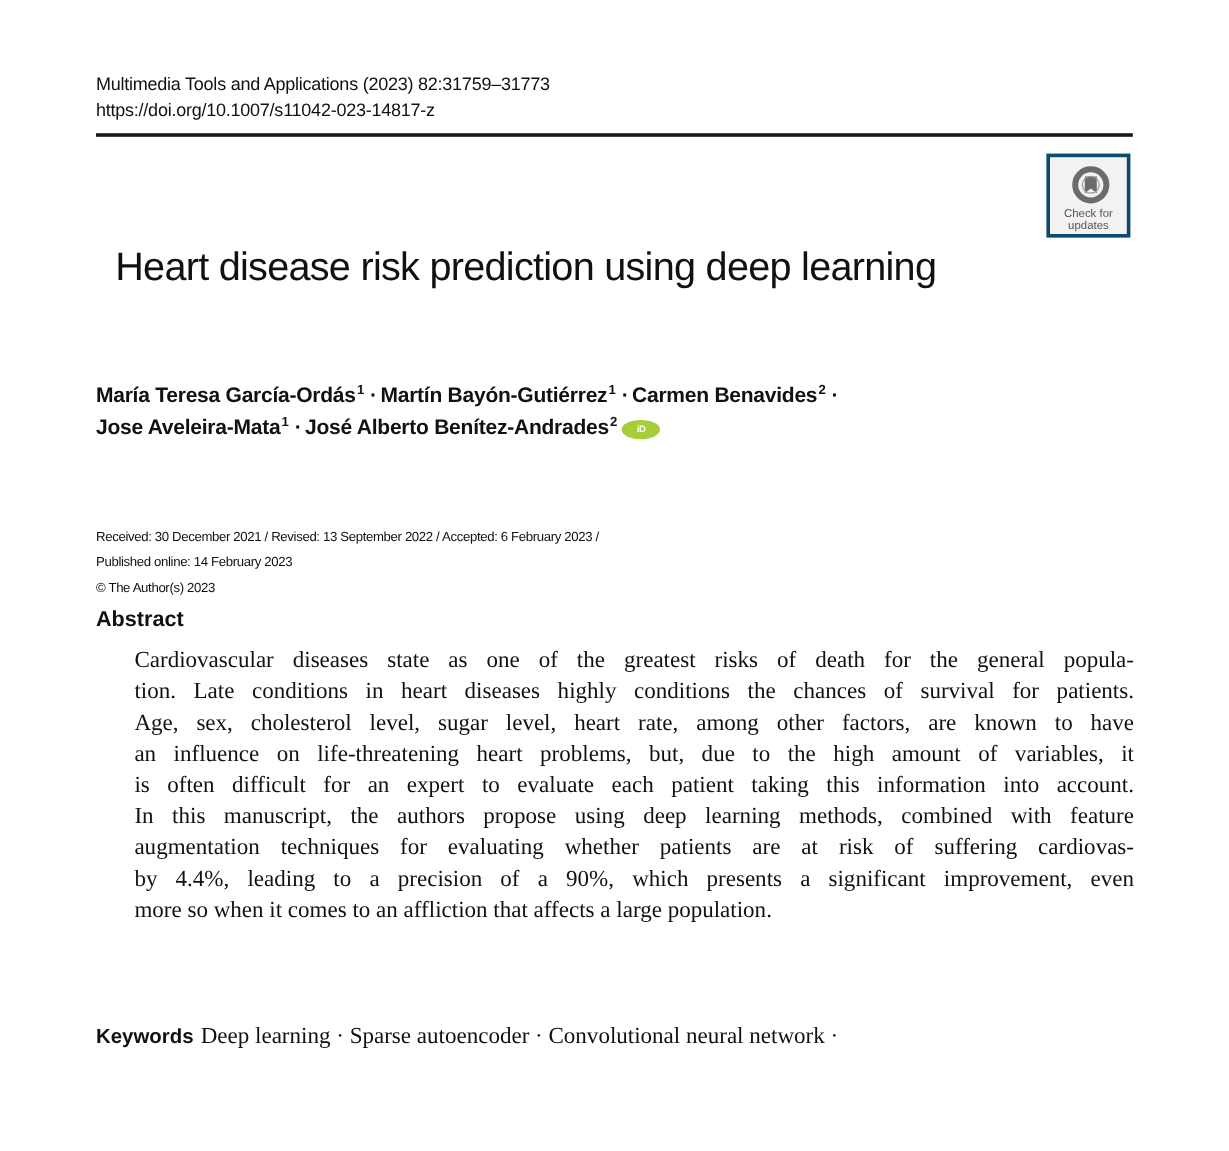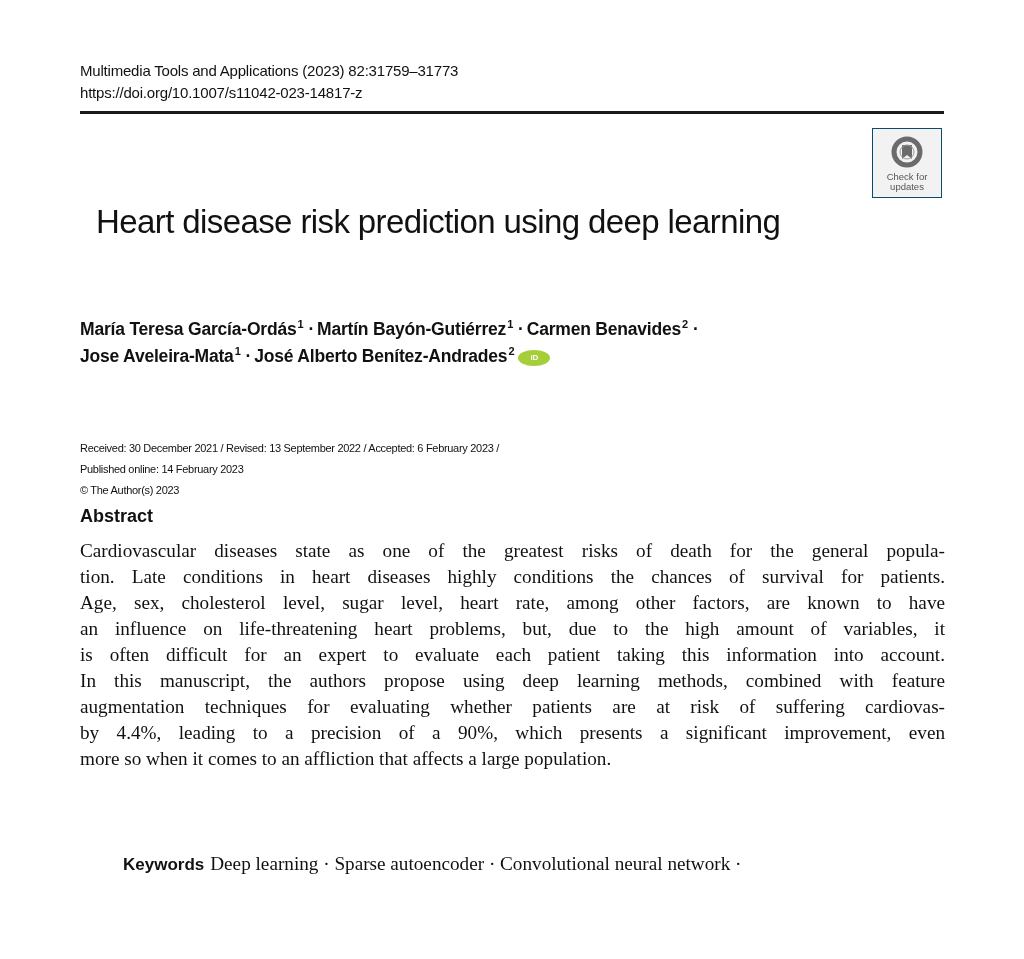--- a/index.html
+++ b/index.html
@@ -4,44 +4,44 @@
 <style>
   html, body { margin: 0; padding: 0; background: #ffffff; }
   body { width: 1024px; height: 959px; position: relative; overflow: hidden; color: #111; }
   .sans { font-family: "Liberation Sans", "DejaVu Sans", sans-serif; }
   .serif { font-family: "Liberation Serif", "DejaVu Serif", serif; }
 
   .journal { position: absolute; left: 80px; top: 60px; font-size: 15px; line-height: 22px; letter-spacing: -0.2px; }
   .journal div { white-space: nowrap; }
   .rule { position: absolute; left: 80px; top: 111px; width: 864px; height: 3px; background: #1a1a1a; }
 
-  .check { position: absolute; left: 872px; top: 128px; width: 70px; height: 70px; border: 1px solid #0c4a6e; background: #f2f2f2; box-sizing: border-box; text-align: center; }
+  .check { position: absolute; left: 872px; top: 128px; width: 70px; height: 70px; border: 3px solid #0c4a6e; background: #f2f2f2; box-sizing: border-box; text-align: center; }
   .check .ring { position: absolute; left: 18px; top: 7px; width: 32px; height: 32px; }
   .check .lbl { position: absolute; left: 0; right: 0; top: 43px; font-size: 9.5px; line-height: 10px; color: #555; }
 
   .title { position: absolute; left: 96px; top: 204px; font-size: 33px; font-weight: normal; line-height: 36px; letter-spacing: -0.6px; width: 760px; }
   .title div { white-space: nowrap; }
 
   .authors { position: absolute; left: 80px; top: 316px; font-size: 17.5px; font-weight: bold; line-height: 27px; letter-spacing: -0.2px; }
   .authors .line { white-space: nowrap; }
   .authors sup { font-size: 11px; vertical-align: 7px; line-height: 0; margin-left: 1px; }
   .authors .sep { margin: 0 3px 0 5px; }
   .orcid { display: inline-block; width: 32px; height: 16px; border-radius: 50%; background: #a6ce39; color: #fff; font-size: 8px; font-weight: bold; line-height: 16px; text-align: center; vertical-align: 2px; margin-left: 4px; }
 
   .dates { position: absolute; left: 80px; top: 400px; font-size: 11px; line-height: 21px; letter-spacing: -0.3px; margin-top: 38px; }
   .dates div { white-space: nowrap; }
 
   .abs-head { position: absolute; left: 80px; top: 504px; font-size: 18px; font-weight: bold; line-height: 24px; }
   .abs-body { position: absolute; left: 80px; top: 538px; width: 865px; font-size: 19.2px; line-height: 26px; }
-  .abs-body div { white-space: nowrap; text-align: justify; text-align-last: justify; }
+  .abs-body div { white-space: nowrap; text-align: justify; text-align-last: justify; margin-left: 32px; }
   .abs-body div.last { text-align-last: left; }
 
   .keywords { position: absolute; left: 80px; top: 850px; font-size: 19.2px; line-height: 28px; }
   .keywords .kw-label { font-size: 17px; font-weight: bold; margin-right: 6px; }
-  .keywords div { white-space: nowrap; margin-left: 43px; }
+  .keywords div { white-space: nowrap; }
 </style>
 </head>
 <body>
 
 <div class="journal sans">
   <div>Multimedia Tools and Applications (2023) 82:31759–31773</div>
   <div>https://doi.org/10.1007/s11042-023-14817-z</div>
 </div>
 <div class="rule"></div>
 

